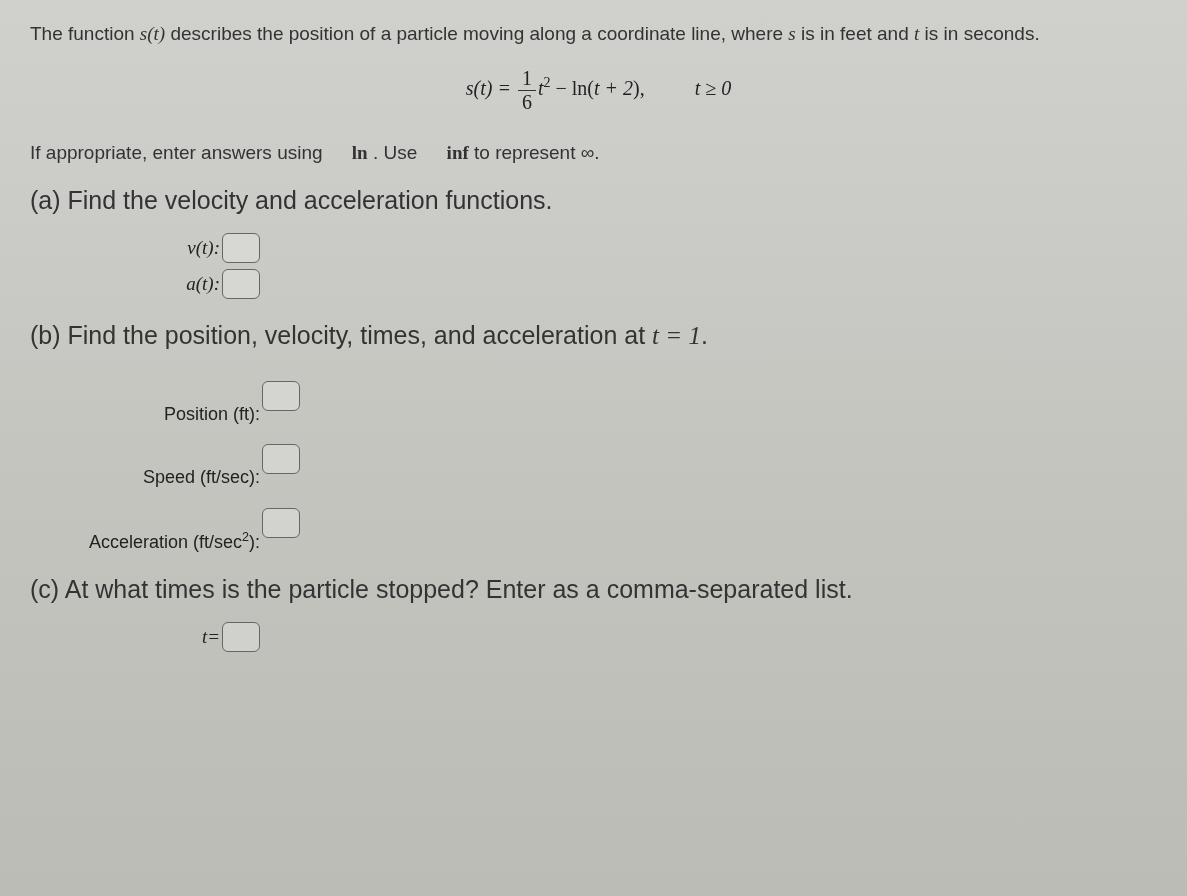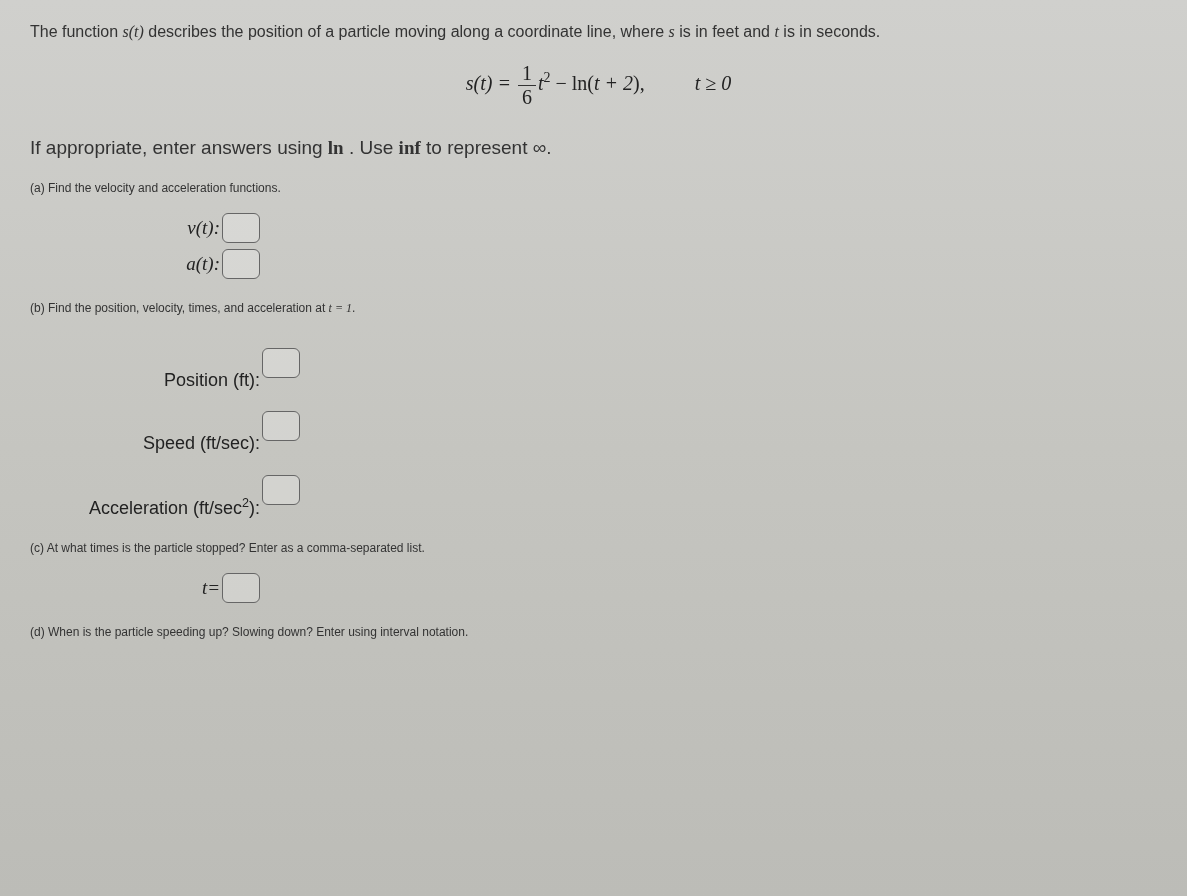--- a/index.html
+++ b/index.html
@@ -11,21 +11,21 @@
     width: 1187px;
     min-height: 896px;
   }
   .page {
     padding: 20px 20px 40px 30px;
     background: linear-gradient(180deg, #d0d0cd 0%, #c5c5c0 50%, #bcbcb7 100%);
     min-height: 896px;
     box-sizing: border-box;
   }
   .prose {
-    font-size: 16px;
+    font-size: 19px;
     line-height: 1.5;
     color: #333;
     margin: 0 0 14px 0;
   }
   .equation {
     text-align: center;
     font-family: "Times New Roman", serif;
     font-size: 20px;
     margin: 18px 0 28px 0;
   }
@@ -33,21 +33,21 @@
     display: inline-block;
     vertical-align: middle;
     text-align: center;
     margin: 0 2px;
   }
   .equation .frac .num { display: block; border-bottom: 1px solid #333; padding: 0 4px;}
   .equation .frac .den { display: block; padding: 0 4px;}
   .equation .sup { font-size: 0.7em; vertical-align: super; }
   .equation .gap { display:inline-block; width:40px; }
   .subpart {
-    font-size: 12px;
+    font-size: 25px;
     margin: 22px 0 18px 0;
     color: #333;
   }
   .field-block {
     margin-left: 130px;
     margin-bottom: 10px;
   }
   .field-block.wide { margin-left: 30px; }
   .field-row {
     display: flex;
@@ -77,21 +77,21 @@
     border: 1.5px solid #666;
     border-radius: 6px;
     background: rgba(255,255,255,0.25);
     box-sizing: border-box;
   }
   .instruction {
     font-size: 19px;
     margin: 10px 0 20px 0;
     color: #333;
   }
-  .mono { font-family: "Times New Roman", serif; font-weight: bold; }
+  .mono { font-family: "Times New Roman", serif; font-weight: bold; margin-left: 24px; }
   .serif-var { font-family: "Times New Roman", serif; font-style: italic; }
 </style>
 </head>
 <body>
 
 <div class="page">
 
   <p class="prose">
     <span>The function </span><span class="serif-var">s(t)</span><span> describes the position of a particle moving along a coordinate line, where </span><span class="serif-var">s</span><span> is in feet and </span><span class="serif-var">t</span><span> is in seconds.</span>
   </p>
@@ -143,17 +143,16 @@
   </div>
 
   <p class="subpart">(c) At what times is the particle stopped? Enter as a comma-separated list.</p>
   <div class="field-block">
     <div class="field-row">
       <span class="field-label">t=</span>
       <span class="input-box"></span>
     </div>
   </div>
 
-  <p class="subpart">(d) When is the particle speeding up? Slowing down? Enter using interval notation.</p>
   <div class="field-block" style="margin-left:90px;">
   </div>
 
 </div>
 
 </body></html>

